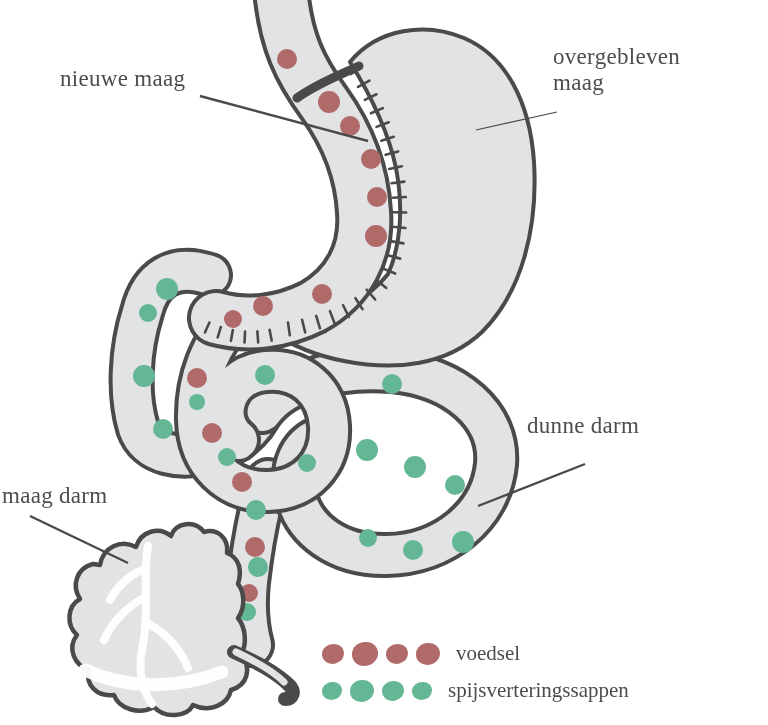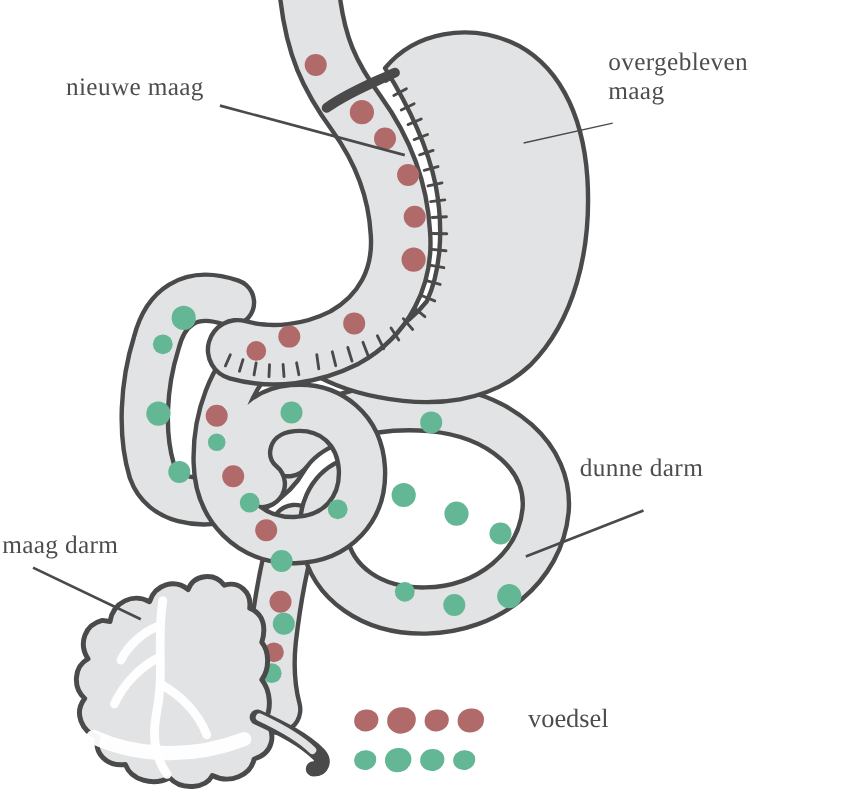--- a/index.html
+++ b/index.html
@@ -24,21 +24,21 @@
   .notch{fill:none;stroke:var(--outline);stroke-width:9;stroke-linecap:round;}
   .leader{stroke:var(--outline);stroke-width:2.4;fill:none;}
   .leader.thin{stroke-width:1.2;}
   .dot.food{fill:var(--food);}
   .dot.juice{fill:var(--juice);}
   .lbl{position:absolute;color:var(--text);font-size:23px;line-height:26px;letter-spacing:.3px;}
   .legend{position:absolute;left:322px;top:641px;display:flex;flex-direction:column;gap:12px;}
   .legend-row{display:flex;align-items:center;}
   .ldots{display:flex;align-items:center;gap:8px;}
   .ldot{display:inline-block;border-radius:52% 46% 55% 48%;}
-  .legend-label{margin-left:40px;color:var(--text);font-size:24px;white-space:nowrap;}
+  .legend-label{margin-left:16px;color:var(--text);font-size:21px;white-space:nowrap;}
 </style>
 </head>
 <body>
 
 <div class="stage">
 
   <svg viewBox="0 0 768 725" width="768" height="725">
 
     <g>
 
@@ -176,15 +176,16 @@
         </span>
       <span class="legend-label">voedsel</span>
     </div>
     <div class="legend-row">
       <span class="ldots">
           <span class="ldot" style="width: 20px; height: 18px; background: rgb(99, 183, 148);"></span>
           <span class="ldot" style="width: 24px; height: 22px; background: rgb(99, 183, 148);"></span>
           <span class="ldot" style="width: 22px; height: 20px; background: rgb(99, 183, 148);"></span>
           <span class="ldot" style="width: 20px; height: 18px; background: rgb(99, 183, 148);"></span>
         </span>
+      <span class="legend-label">spijsverteringssappen</span>
     </div>
   </div>
 </div>
 
 </body></html>

